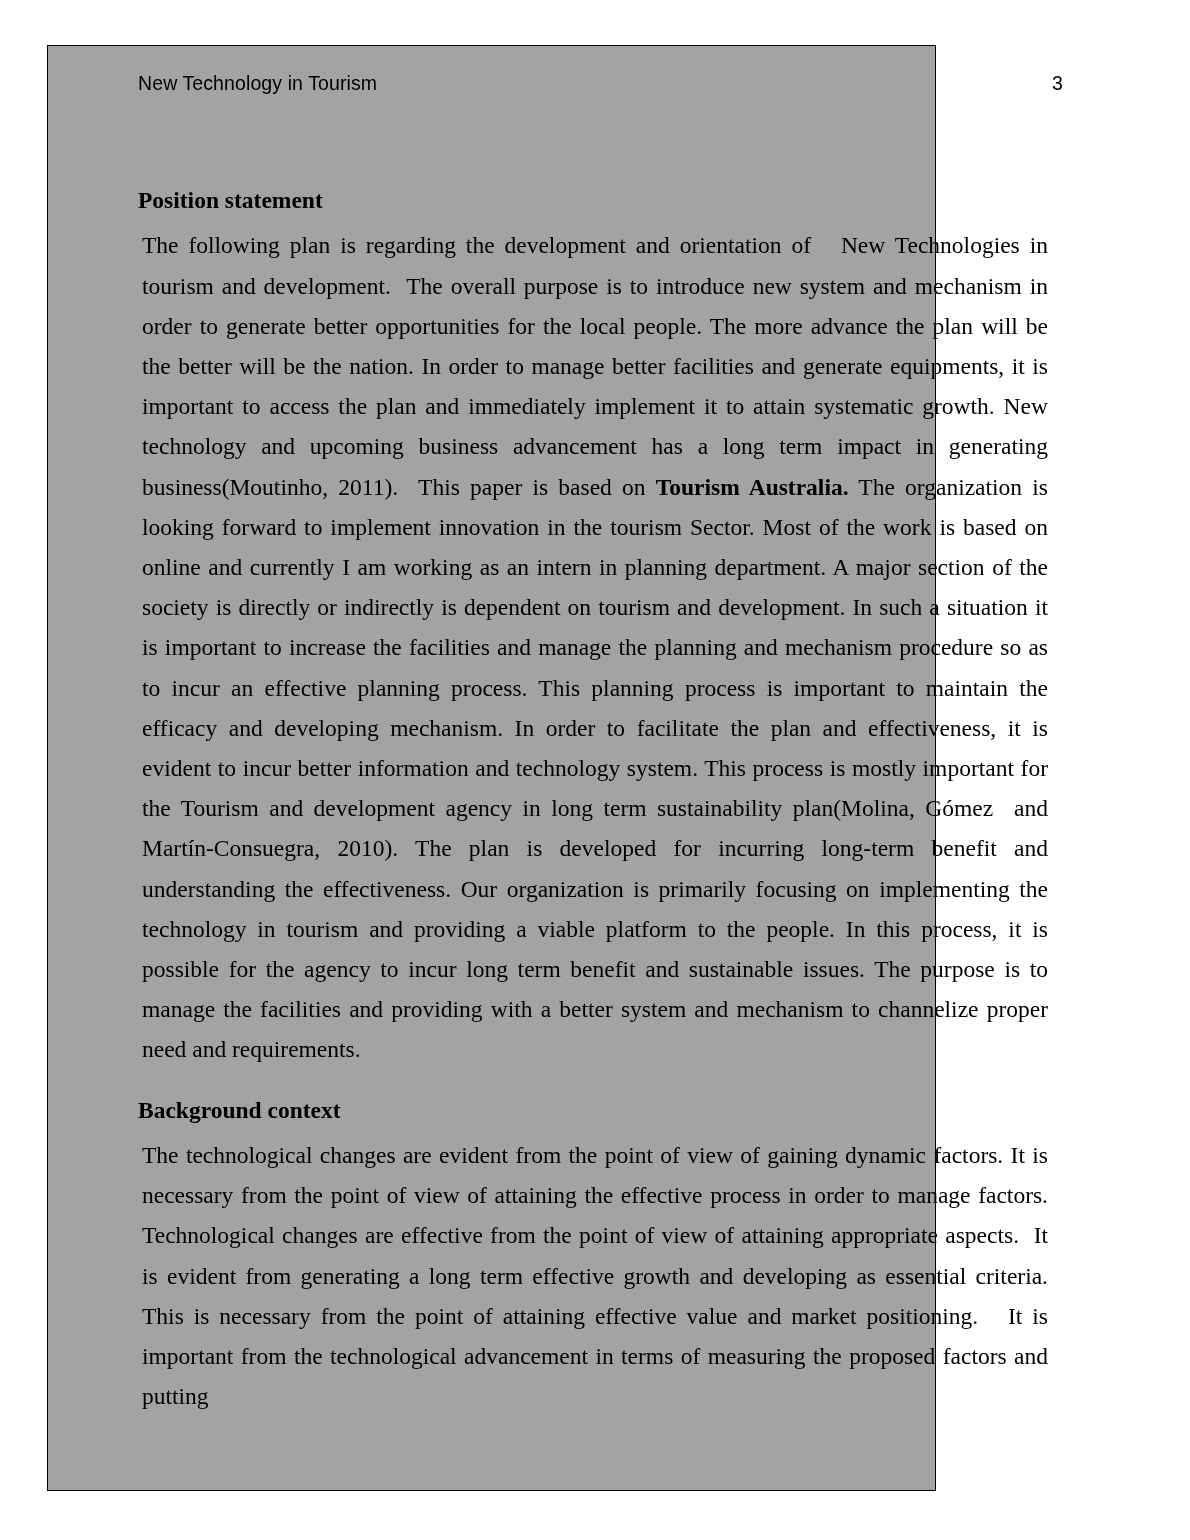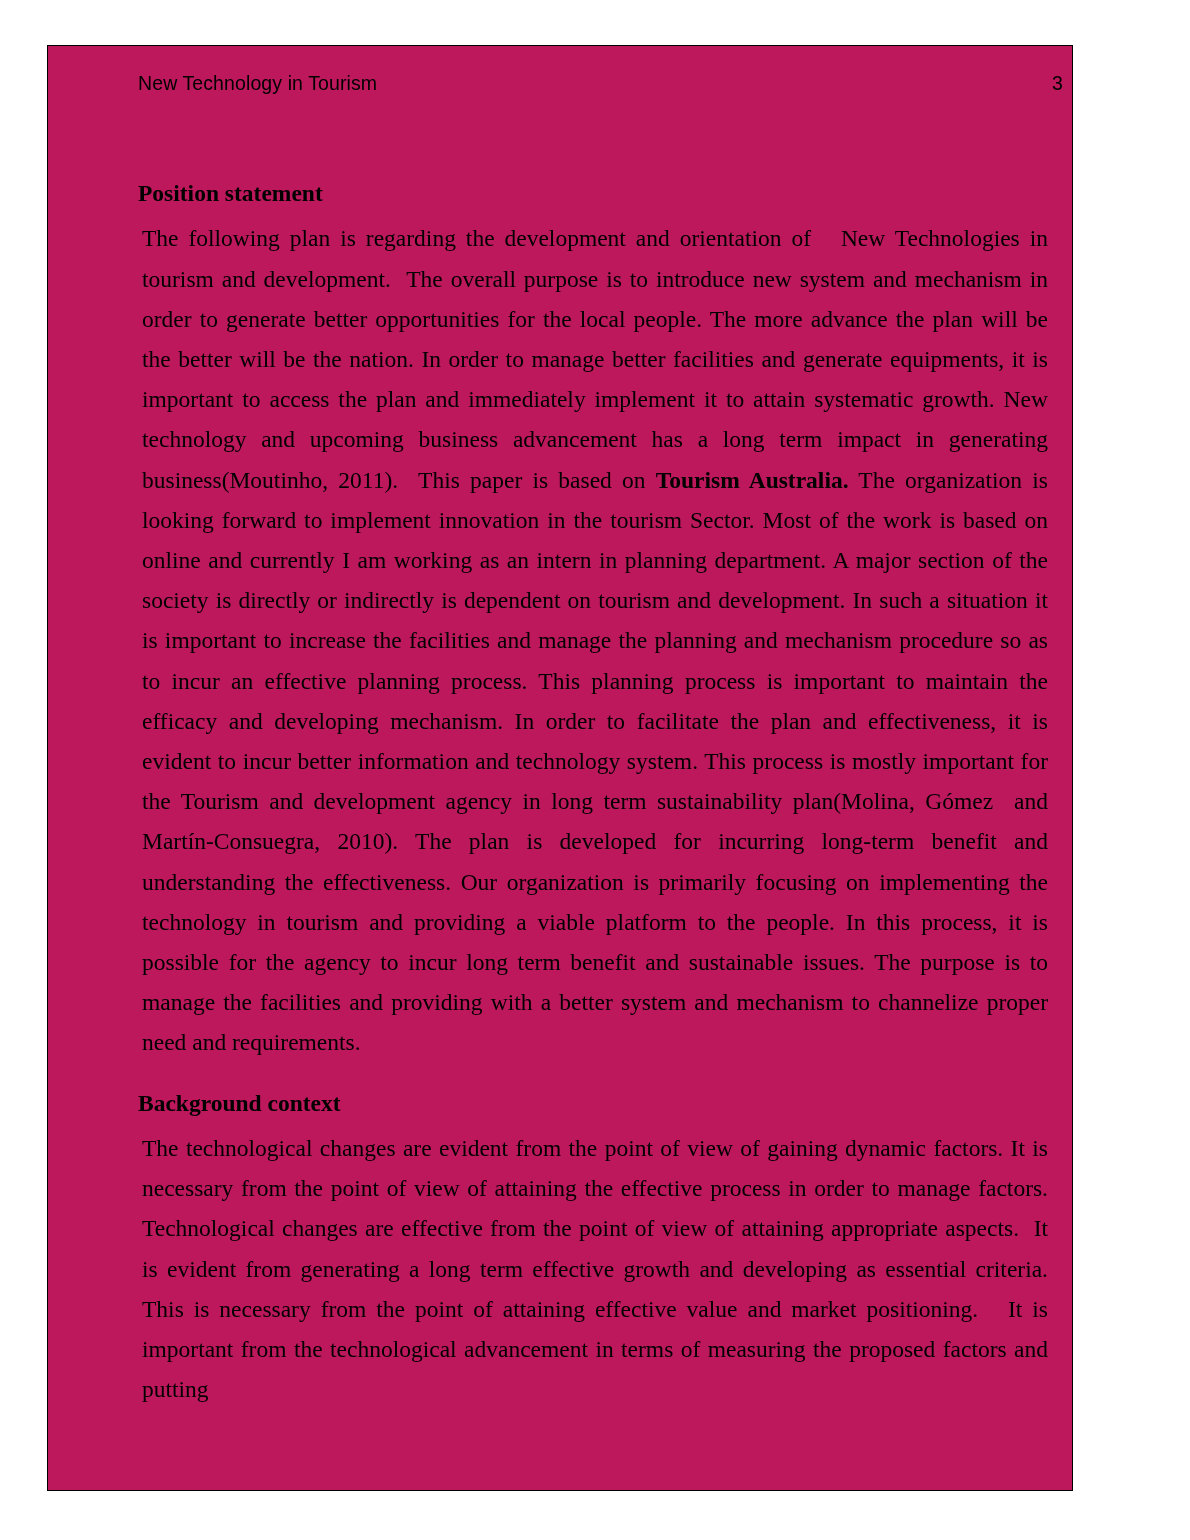--- a/index.html
+++ b/index.html
@@ -15,25 +15,25 @@
     color: #000000;
     position: relative;
     overflow: hidden;
   }
 
   
   .page-sheet {
     position: absolute;
     left: 47px;
     top: 45px;
-    width: 1026px;
+    width: 889px;
     height: 1446px;
     border: 1.6px solid #000000;
     box-sizing: border-box;
-    background: #be185d;
+    background: #a3a3a3;
   }
 
   
   .running-header {
     position: absolute;
     left: 90px;
     top: 26px;
     width: 925px;
     display: flex;
     justify-content: space-between;
@@ -48,21 +48,21 @@
     white-space: pre;
   }
   .running-header .header-pageno {
     white-space: pre;
   }
 
   
   .content-column {
     position: absolute;
     left: 90px;
-    top: 133px;
+    top: 140px;
     width: 914px;
   }
 
   h2.section-heading {
     font-family: "Liberation Serif", "DejaVu Serif", serif;
     font-weight: bold;
     font-size: 23.5px;
     line-height: 1.25;
     margin: 0 0 10px 0;
     padding: 0;

